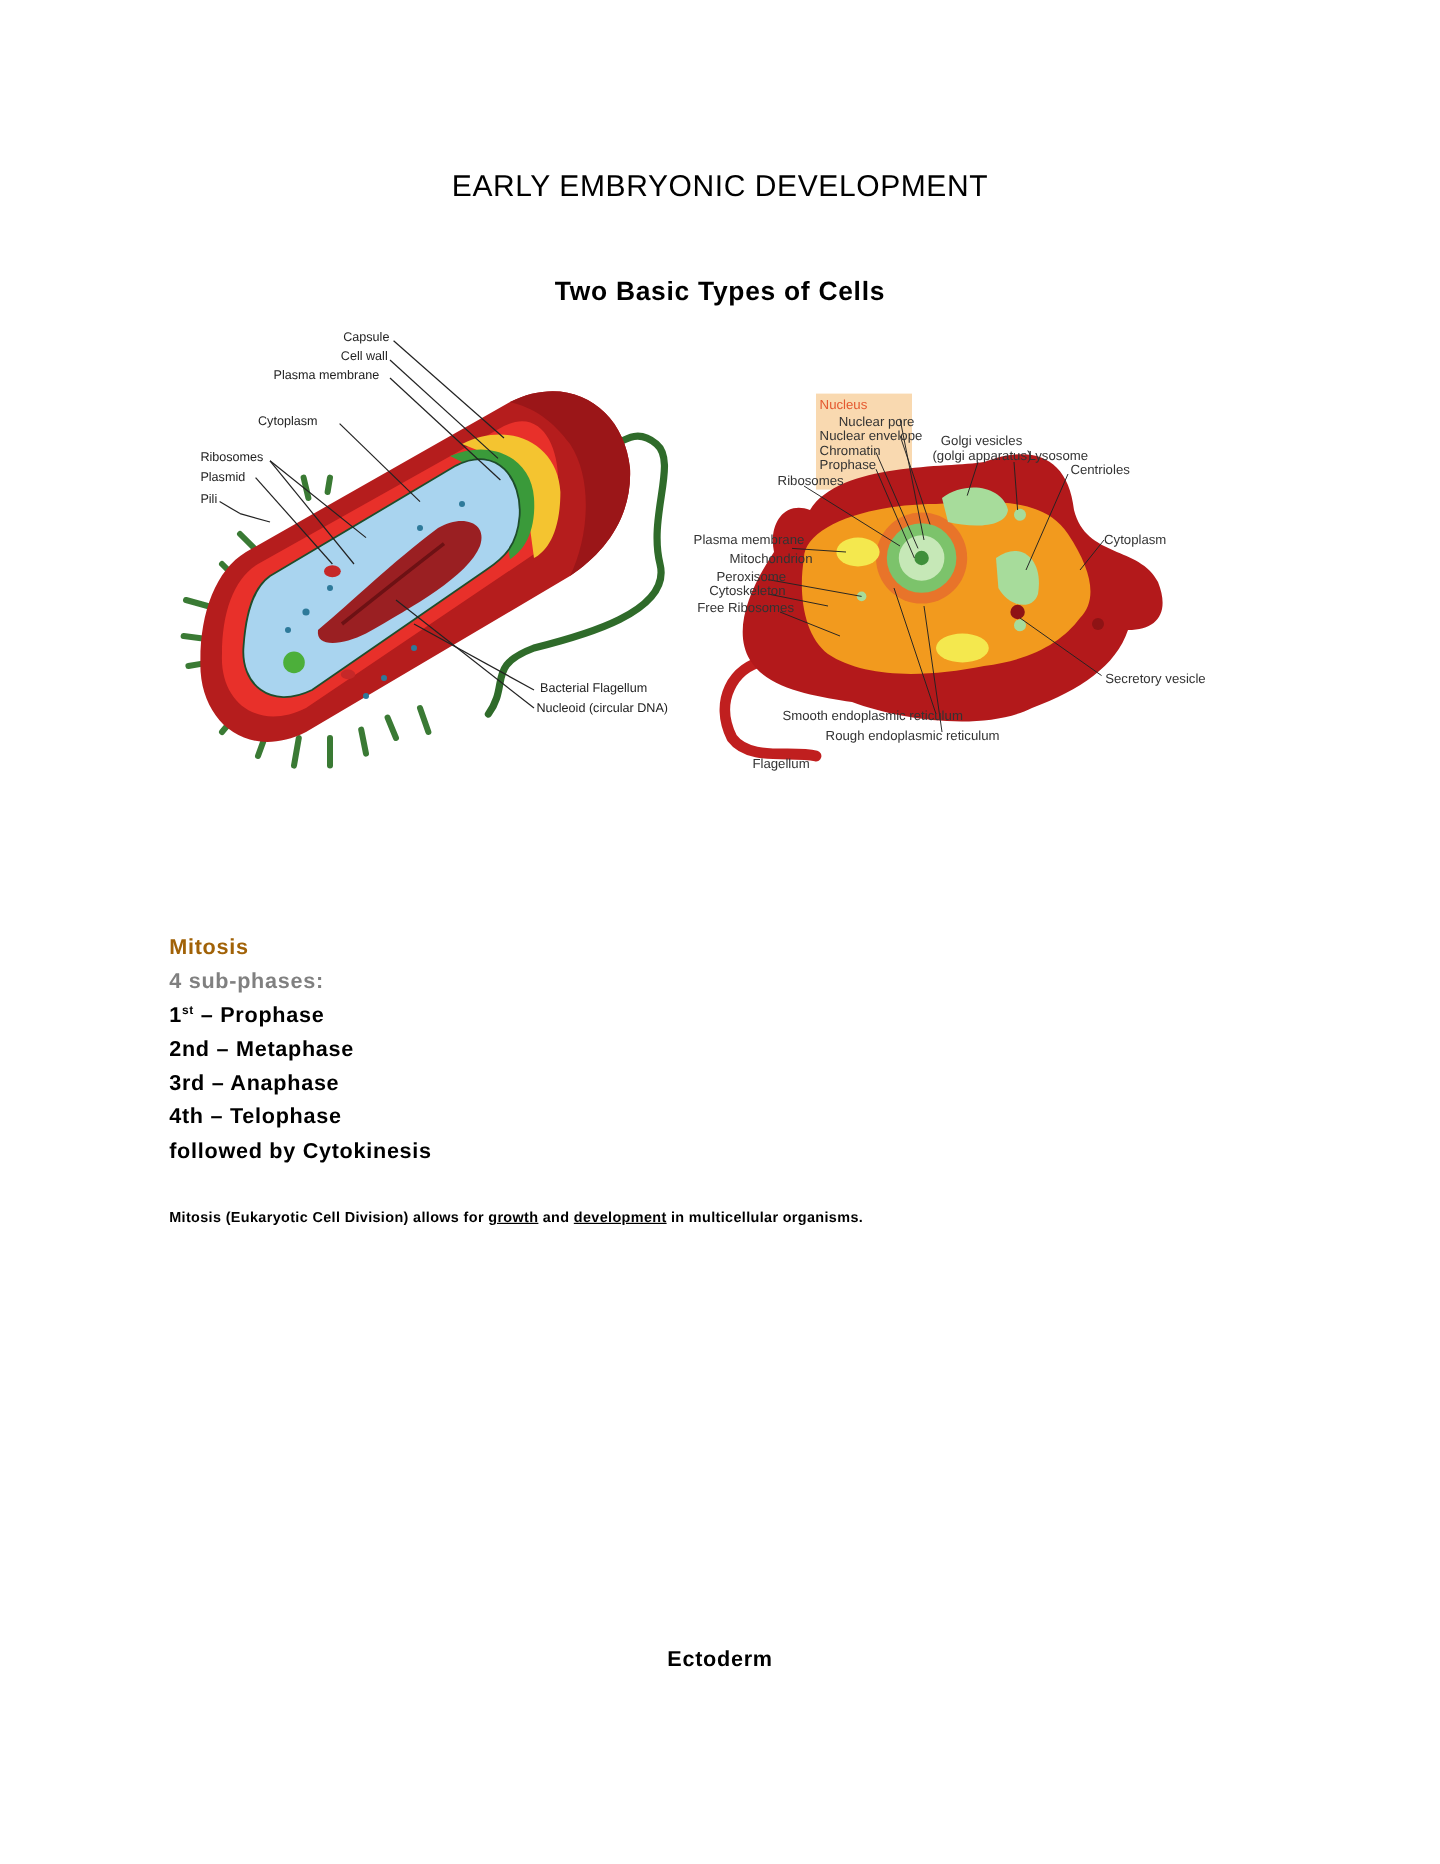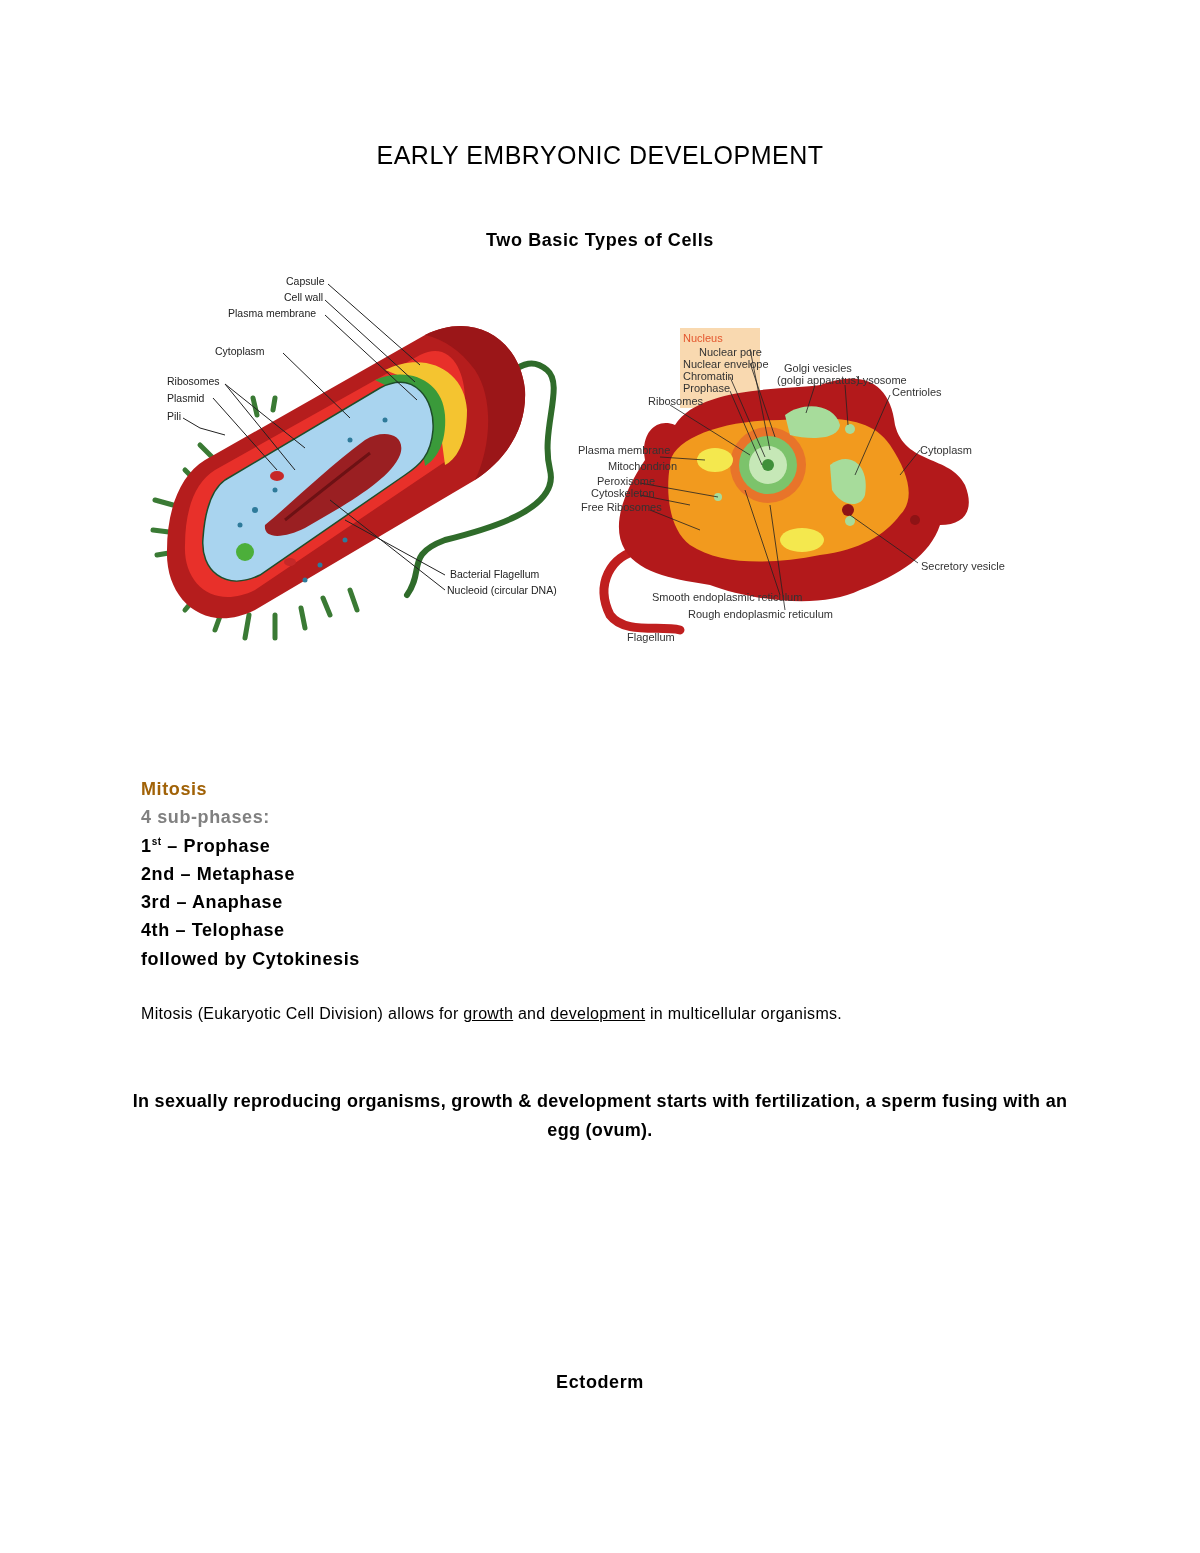--- a/index.html
+++ b/index.html
@@ -1,28 +1,28 @@
 <!DOCTYPE html>
 <html><head>
   <meta charset="utf-8">
   <style>
     html, body { margin: 0; padding: 0; background: #ffffff; }
     body { width: 1200px; height: 1553px; position: relative; overflow: hidden; font-family: "Liberation Sans", sans-serif; color: #000; }
     .page { position: absolute; left: 0; top: 0; width: 988px; height: 1553px; }
     .title { position: absolute; top: 141px; left: 0; width: 1200px; text-align: center; font-size: 25px; letter-spacing: 0.5px; font-weight: normal; }
-    .subtitle { position: absolute; top: 230px; left: 0; width: 1200px; text-align: center; font-size: 18px; font-weight: bold; letter-spacing: 0.6px; }
+    .subtitle { position: absolute; top: 230px; left: 0; width: 1200px; text-align: center; font-size: 22px; font-weight: bold; letter-spacing: 0.6px; }
     .figure { position: absolute; }
     .fig-bact { left: 145px; top: 270px; width: 430px; height: 380px; }
     .fig-euk { left: 570px; top: 325px; width: 440px; height: 325px; }
     .lbl { position: absolute; font-size: 10.5px; color: #222; white-space: nowrap; font-family: "Liberation Sans", sans-serif; }
     .lbl-s { position: absolute; font-size: 11px; color: #333; white-space: nowrap; font-family: "Liberation Sans", sans-serif; }
     .mitosis { position: absolute; left: 141px; top: 775px; font-size: 18px; font-weight: bold; line-height: 28.3px; letter-spacing: 0.6px; }
     .mitosis .head { color: #a16207; }
     .mitosis .sub { color: #808080; }
-    .para { position: absolute; left: 141px; top: 1000px; width: 900px; font-size: 16px; font-weight: normal; line-height: 28.5px; letter-spacing: 0.3px; }
+    .para { position: absolute; left: 141px; top: 1000px; width: 900px; font-size: 12px; font-weight: bold; line-height: 28.5px; letter-spacing: 0.3px; }
     .para u { text-decoration: underline; }
     .center-para { position: absolute; left: 130px; top: 1087px; width: 940px; text-align: center; font-size: 18px; font-weight: bold; line-height: 28.5px; letter-spacing: 0.3px; }
     .ecto { position: absolute; top: 1372px; left: 0; width: 1200px; text-align: center; font-size: 18px; font-weight: bold; letter-spacing: 0.6px; }
     sup { font-size: 10px; vertical-align: super; line-height: 0; }
   </style>
 </head>
 <body>
 
 <div class="page">
 
@@ -181,17 +181,16 @@
     <div class="sub">4 sub-phases:</div>
     <div><span>1</span><sup>st</sup><span> – Prophase</span></div>
     <div><span>2nd</span><span> – Metaphase</span></div>
     <div><span>3rd</span><span> – Anaphase</span></div>
     <div><span>4th</span><span> – Telophase</span></div>
     <div>followed by Cytokinesis</div>
   </div>
 
   <div class="para"><span>Mitosis (Eukaryotic Cell Division) allows for </span><u>growth</u><span> and </span><u>development</u><span> in multicellular organisms.</span></div>
 
-  <div class="center-para">In sexually reproducing organisms, growth &amp; development starts with fertilization, a sperm fusing with an egg (ovum).</div>
 
   <div class="ecto">Ectoderm</div>
 
 </div>
 
 </body></html>

